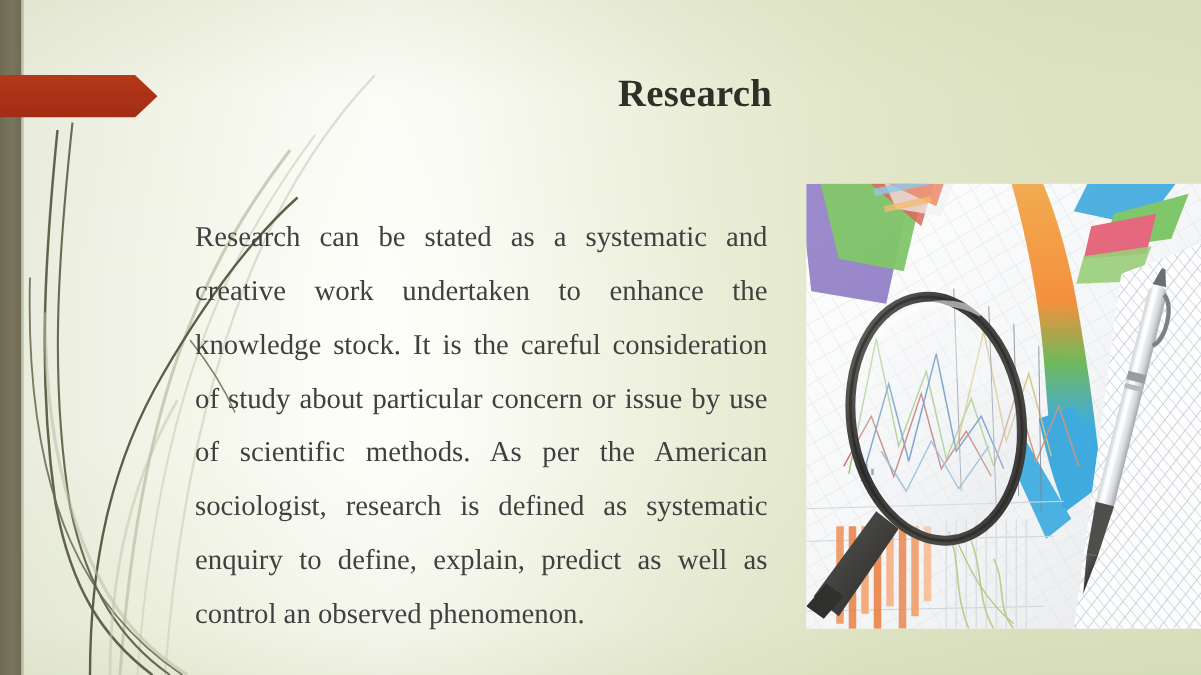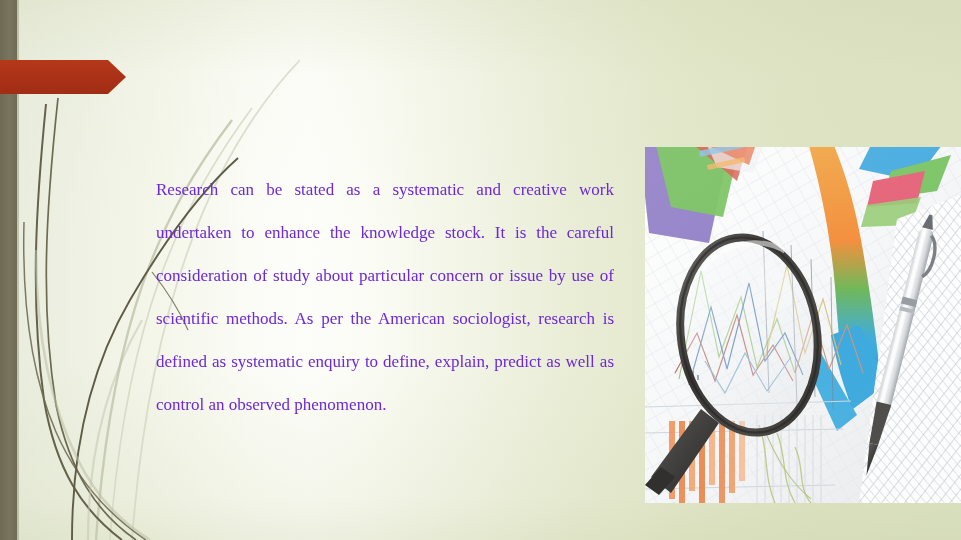--- a/index.html
+++ b/index.html
@@ -109,23 +109,23 @@
 
   
   .body-text {
     position: absolute;
     left: 156px;
     top: 168px;
     width: 458px;
     text-align: justify;
     text-justify: inter-word;
     font-family: "Liberation Serif", "DejaVu Serif", serif;
-    font-size: 17px;
+    font-size: 23px;
     line-height: 43px;
-    color: #6d28d9;
+    color: #404040;
   }
 
   
   .photo {
     position: absolute;
     left: 645px;
     top: 147px;
     width: 316px;
     height: 356px;
     overflow: hidden;
@@ -173,20 +173,21 @@
         <linearGradient id="arrowGrad" x1="0" y1="0" x2="0" y2="1">
           <stop offset="0%" stop-color="#b53819"></stop>
           <stop offset="45%" stop-color="#ac3217"></stop>
           <stop offset="100%" stop-color="#a12d14"></stop>
         </linearGradient>
       </defs>
       <path d="M 0 0 L 108 0 L 126 17 L 108 34 L 0 34 Z" fill="url(#arrowGrad)"></path>
     </svg>
   </div>
 
+  <div class="title">Research</div>
 
   <div class="body-text">Research can be stated as a systematic and creative work undertaken to enhance the knowledge stock. It is the careful consideration of study about particular concern or issue by use of scientific methods. As per the American sociologist, research is defined as systematic enquiry to define, explain, predict as well as control an observed phenomenon.</div>
 
   <div class="photo">
     <svg width="316" height="356" viewBox="0 0 316 356" xmlns="http://www.w3.org/2000/svg">
       <defs>
         <clipPath id="photoClip">
             <rect x="0" y="0" width="316" height="356"></rect>
           </clipPath>
 

